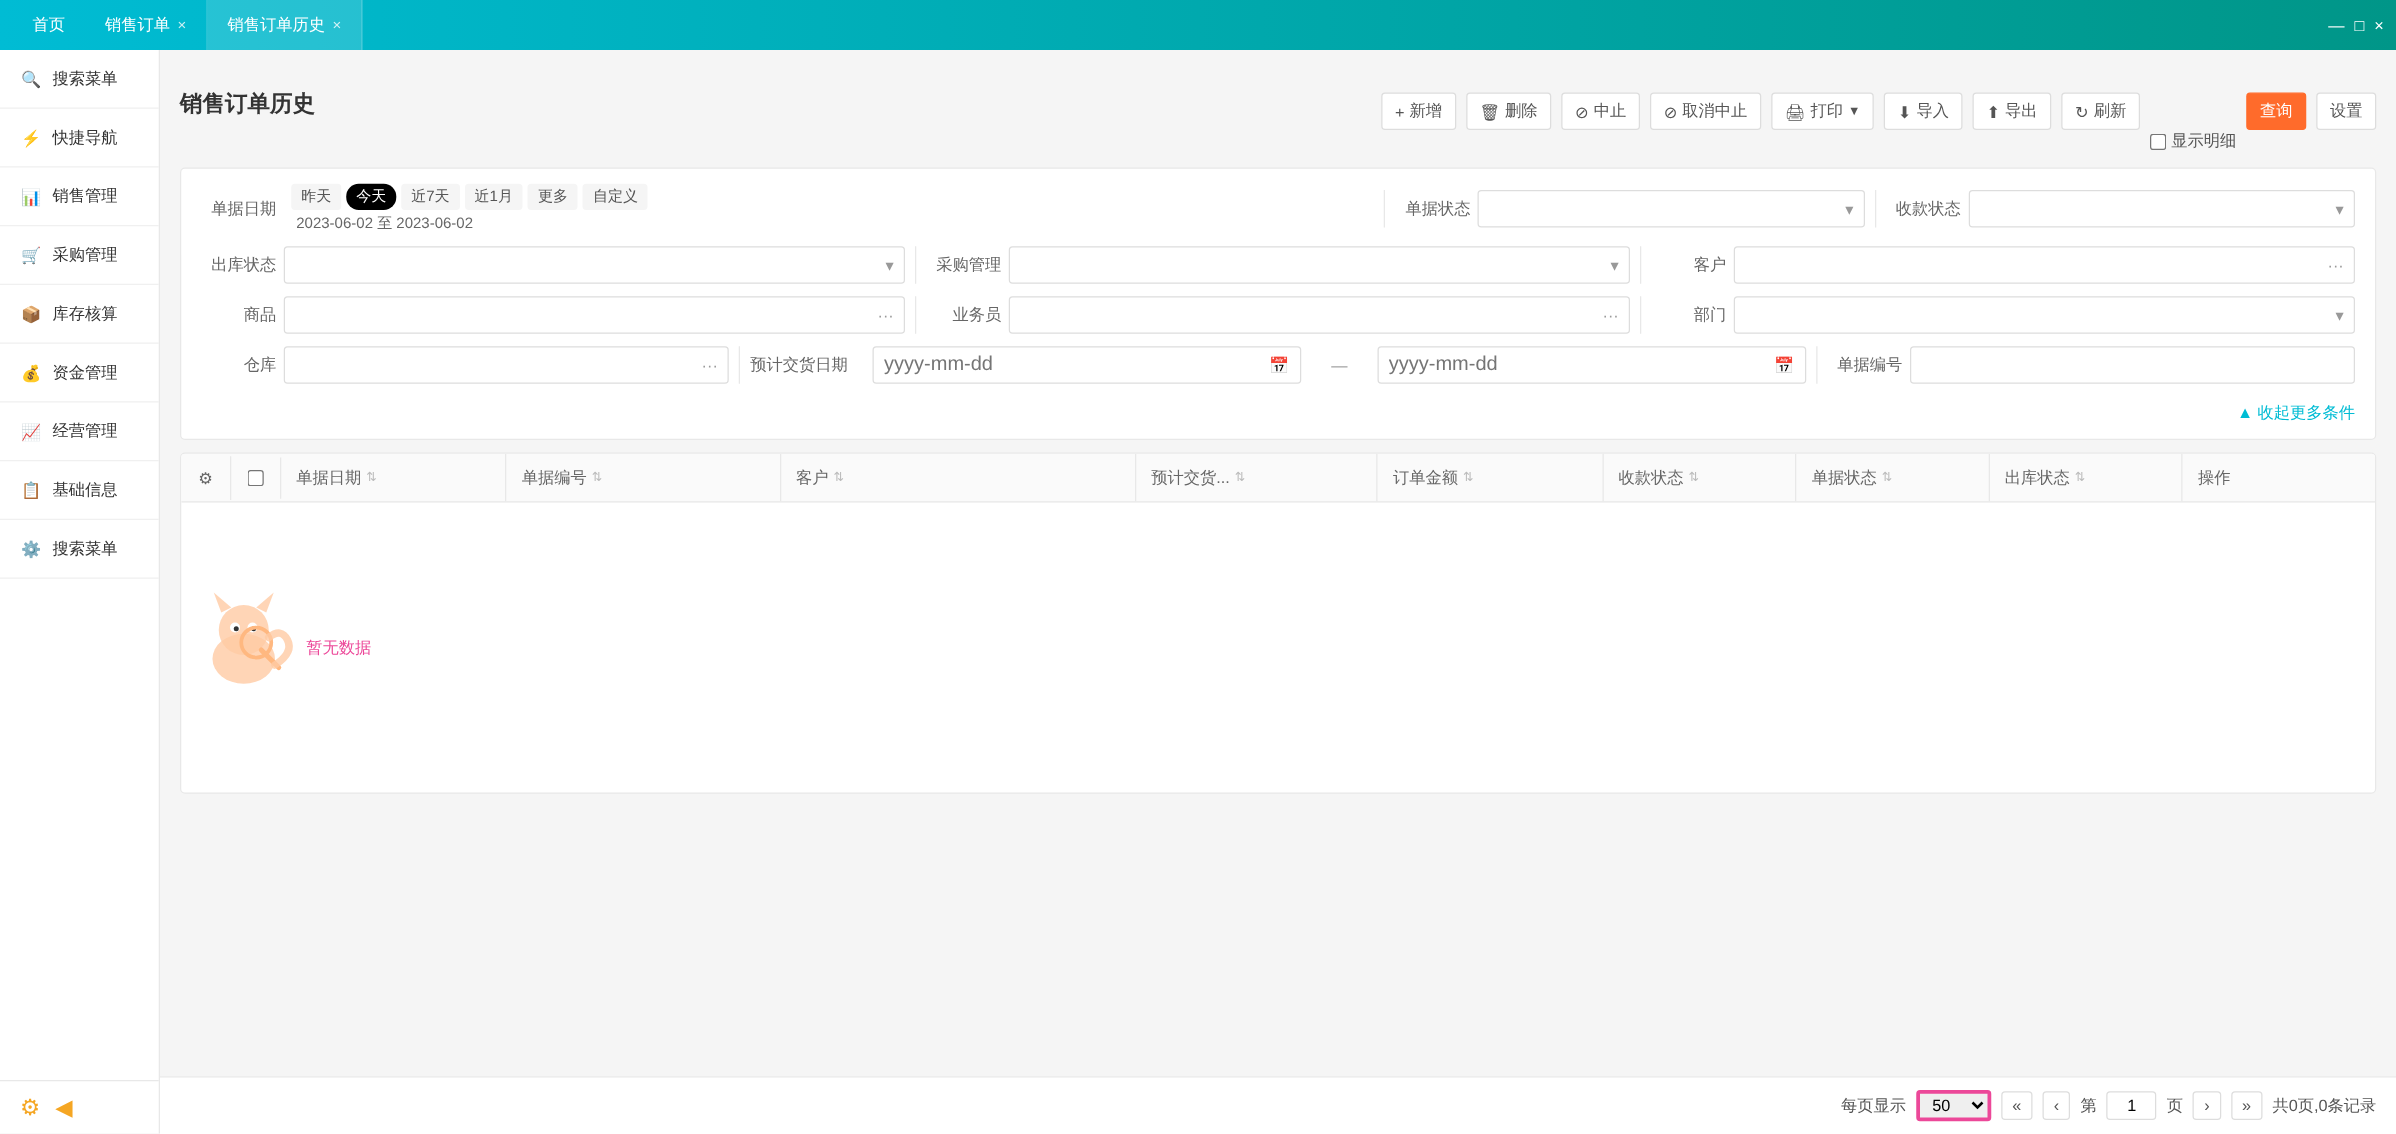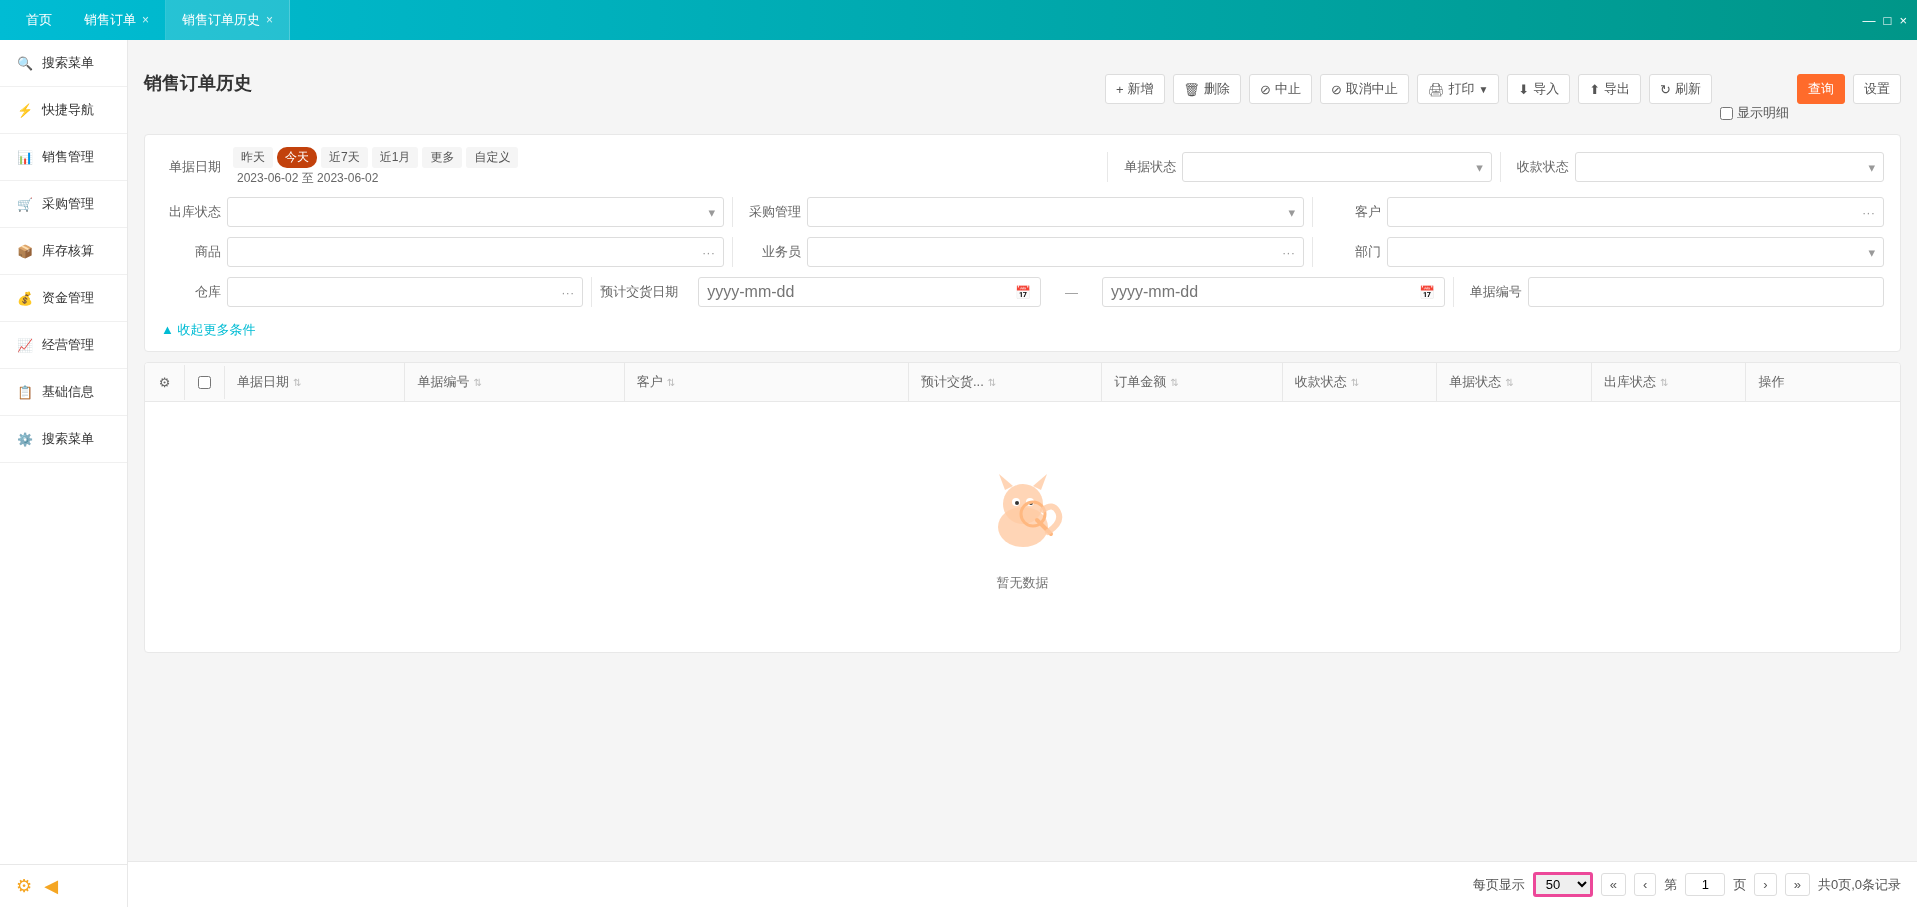--- a/index.html
+++ b/index.html
@@ -107,25 +107,25 @@
     .filter-control .arrow { color: #999; margin-left: auto; }
     .filter-control .dots { color: #999; margin-left: auto; }
     .date-filter {
       display: flex; align-items: center; gap: 4px;
     }
     .date-tag {
       padding: 2px 8px; border-radius: 3px; font-size: 12px;
       cursor: pointer; color: #555; background: #f5f5f5;
     }
     .date-tag.active {
-      background: #c2410c; color: white; border-radius: 10px;
+      background: #000000; color: white; border-radius: 10px;
     }
     .date-range-text { font-size: 12px; color: #666; margin-left: 4px; }
     .collapse-row {
-      text-align: left; cursor: pointer; color: #00bcd4;
+      text-align: right; cursor: pointer; color: #00bcd4;
       font-size: 12px; padding-top: 4px;
     }
 
     
     .table-wrapper {
       background: white; border-radius: 4px; border: 1px solid #e8e8e8;
       overflow: hidden;
     }
     .table-header {
       display: flex; align-items: center; background: #fafafa;
@@ -145,22 +145,22 @@
     .th-customer { flex: 2; }
     .th-delivery { flex: 1.3; }
     .th-amount { flex: 1.2; }
     .th-receipt { flex: 1; }
     .th-status { flex: 1; }
     .th-out { flex: 1; }
     .th-action { flex: 1; }
 
     
     .empty-state {
-      display: flex; flex-direction: column; align-items: center;
-      padding: 60px 0; color: #737373; font-size: 13px;
+      display: flex; flex-direction: row; align-items: center;
+      padding: 60px 0; color: #ec4899; font-size: 13px;
     }
     .empty-icon {
       width: 100px; height: 100px; margin-bottom: 12px;
       position: relative;
     }
 
     
     .pagination {
       display: flex; align-items: center; justify-content: flex-end;
       padding: 10px 16px; gap: 8px; font-size: 12px; color: #555;

